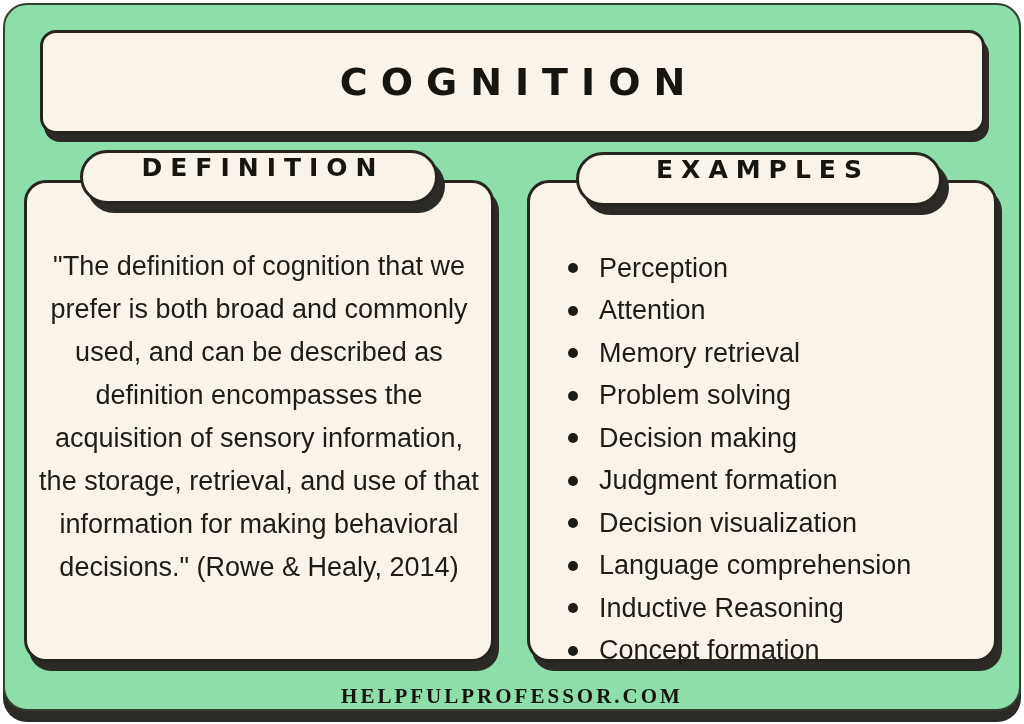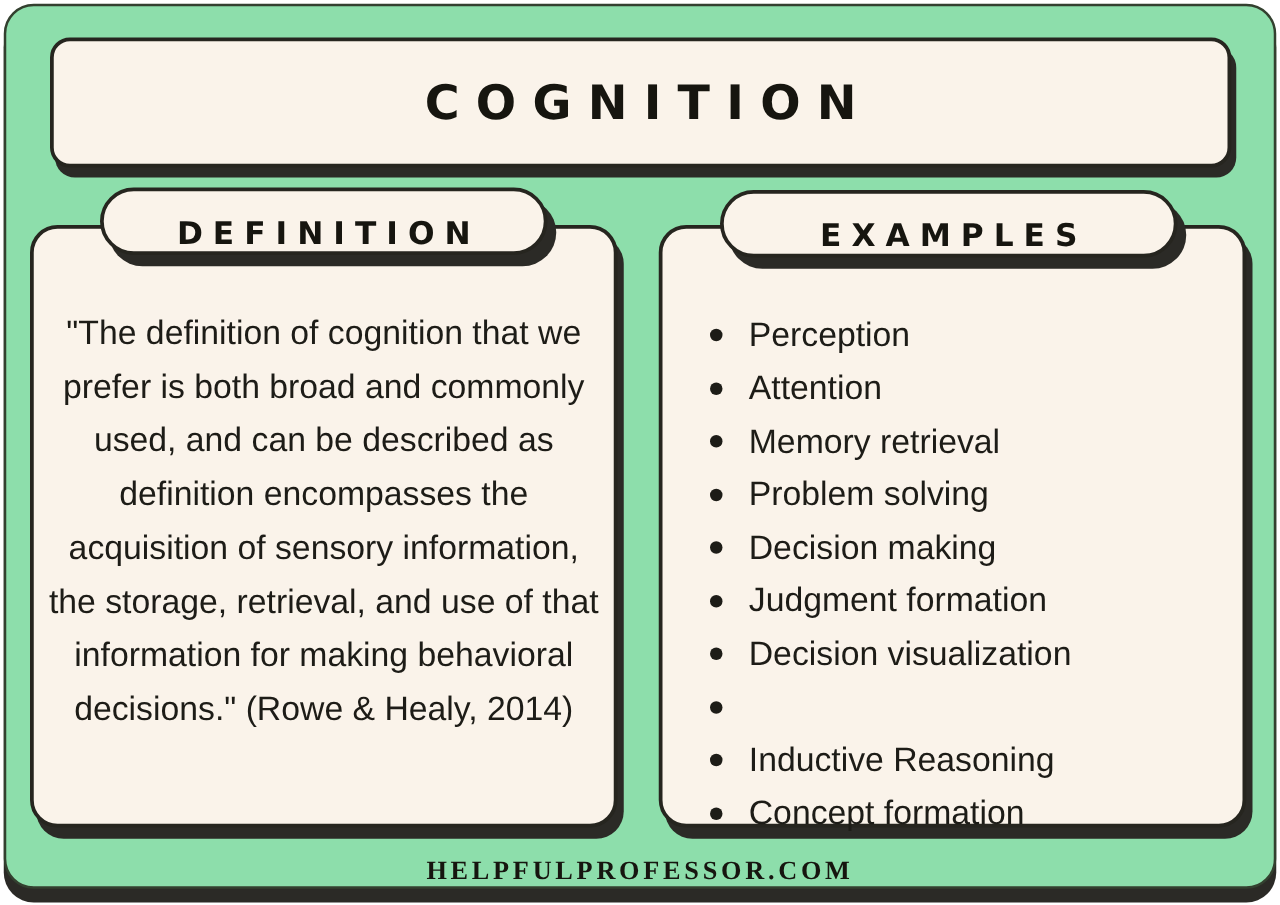--- a/index.html
+++ b/index.html
@@ -39,21 +39,21 @@
     letter-spacing: 13px;
     text-indent: 13px;
     color: #16150f;
   }
   .pill {
     position: absolute;
     background: #faf3ea;
     border: 3px solid #26251f;
     border-radius: 30px;
     box-shadow: 7px 9px 0 0 #2b2a26;
-    display: flex; align-items: flex-end; justify-content: center;
+    display: flex; align-items: flex-start; justify-content: center;
     z-index: 3;
   }
   .pill-definition { left: 80px; top: 150px; width: 358px; height: 54px; }
   .pill-examples   { left: 576px; top: 152px; width: 366px; height: 54px; }
   .pill-label {
     font-family: "DejaVu Sans", sans-serif;
     font-weight: 800;
     font-size: 25px;
     letter-spacing: 8px;
     text-indent: 8px;
@@ -176,20 +176,21 @@
           <span>Judgment formation</span>
         </li>
 
         <li>
           <span class="dot"></span>
           <span>Decision visualization</span>
         </li>
 
         <li>
           <span class="dot"></span>
+          <span>Language comprehension</span>
         </li>
 
         <li>
           <span class="dot"></span>
           <span>Inductive Reasoning</span>
         </li>
 
         <li>
           <span class="dot"></span>
           <span>Concept formation</span>

